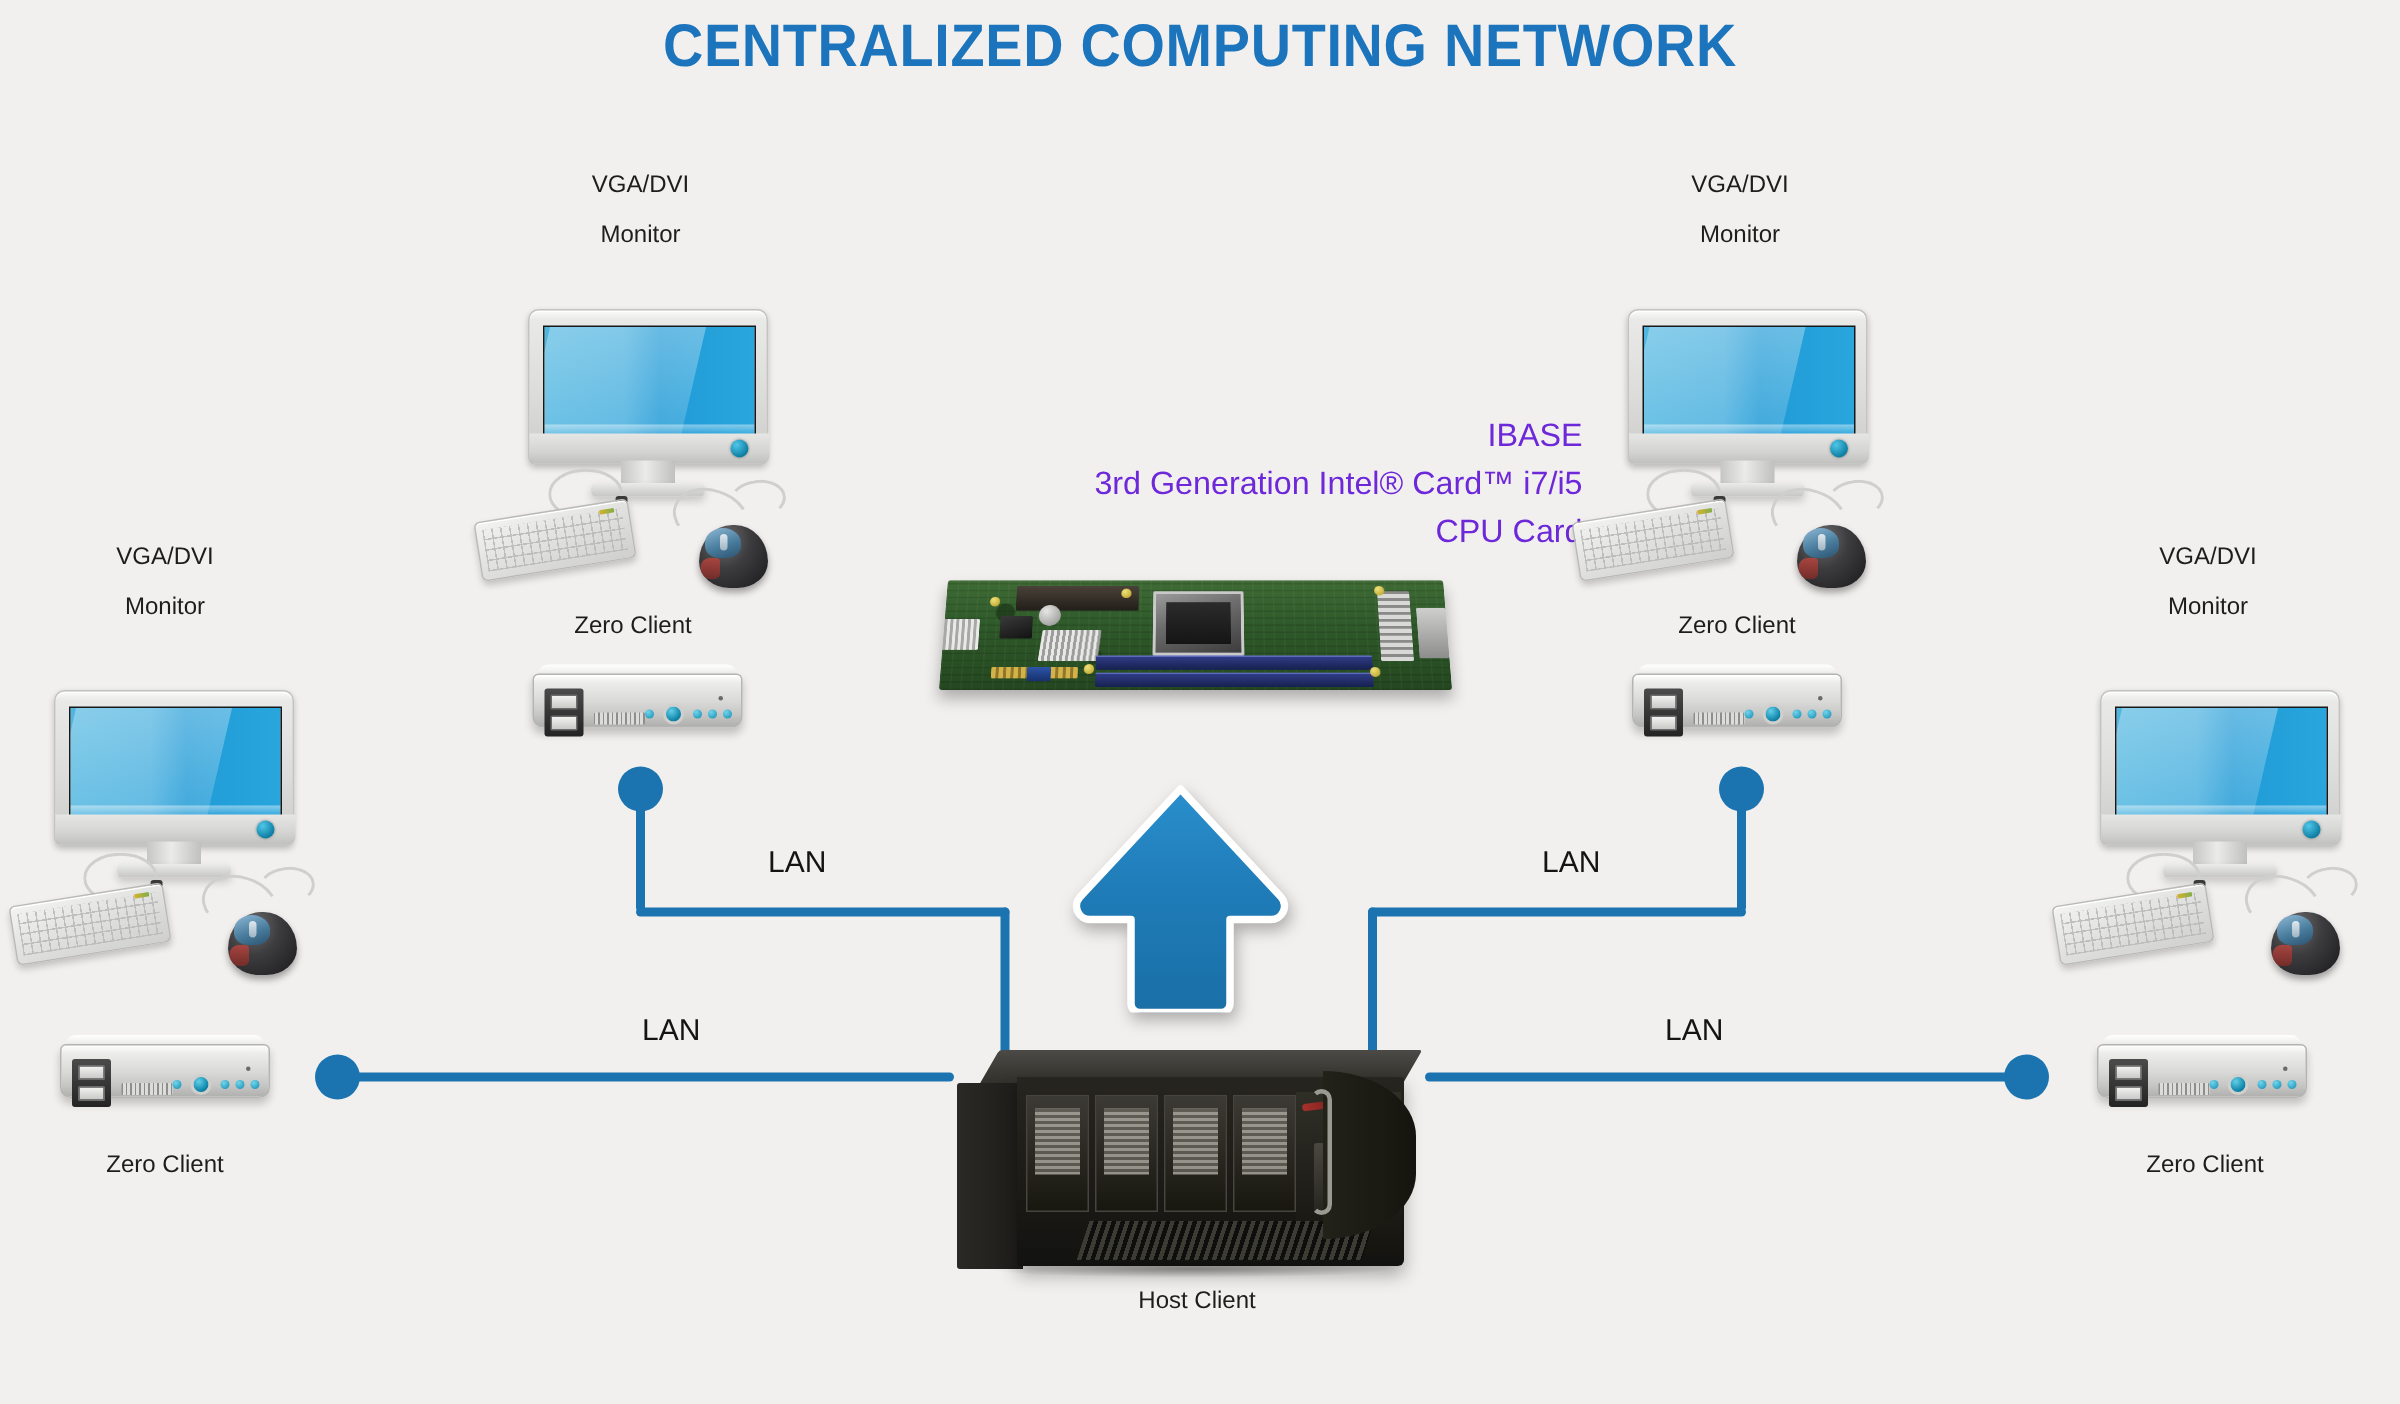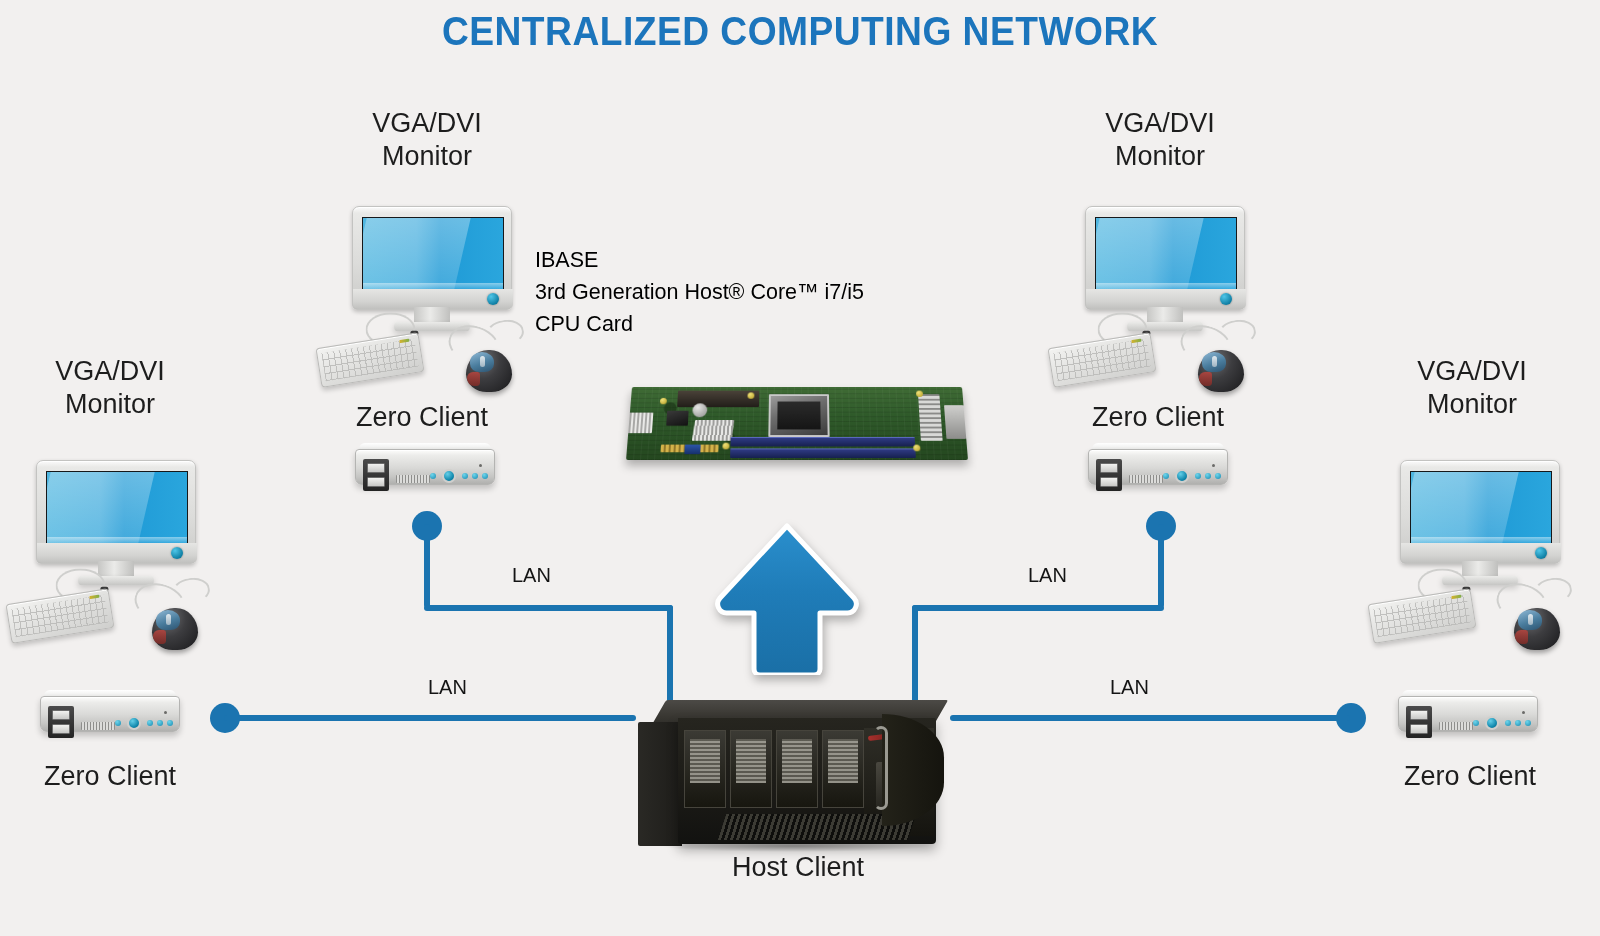--- a/index.html
+++ b/index.html
@@ -21,27 +21,27 @@
     letter-spacing:.5px;
     color:#1c75bc;
     line-height:54px;
     transform:scaleX(.93);
     transform-origin:50% 50%;
   }
 
   
   .lbl{
     position:absolute;text-align:center;
-    font-size:27px;line-height:31px;color:#1d1d1d;
+    font-size:16px;line-height:31px;color:#1d1d1d;
     white-space:nowrap;font-weight:400;
   }
   .lbl.two{line-height:33px;}
   .center-note{
-    position:absolute;text-align:left;width:520px;
-    font-size:21.5px;line-height:32px;color:#000000;
+    position:absolute;text-align:right;width:520px;
+    font-size:21.5px;line-height:32px;color:#6d28d9;margin-top:30px;
   }
   .lan-lbl{
     position:absolute;font-size:20px;color:#141414;white-space:nowrap;
   }
 
   
   .link{position:absolute;background:#1b74b0;}
   .link.h{height:6px;border-radius:3px;}
   .link.v{width:6px;border-radius:3px;}
   .dot{
@@ -378,21 +378,21 @@
 </style>
 </head>
 <body>
 
 <div id="stage">
 
   <div class="title" style="top:4px;">CENTRALIZED COMPUTING NETWORK</div>
 
   <div class="center-note" style="left:535px;top:244px;">
     <div>IBASE</div>
-    <div>3rd Generation Host® Core™ i7/i5</div>
+    <div>3rd Generation Intel® Card™ i7/i5</div>
     <div>CPU Card</div>
   </div>
 
   <div class="pcb" style="left:608px;top:368px;">
     <div class="pcb-board">
       <div class="chip edge"></div>
       <div class="chip big"></div>
       <div class="chip dark"></div>
       <div class="chip coin"></div>
       <div class="chip heat"></div>

